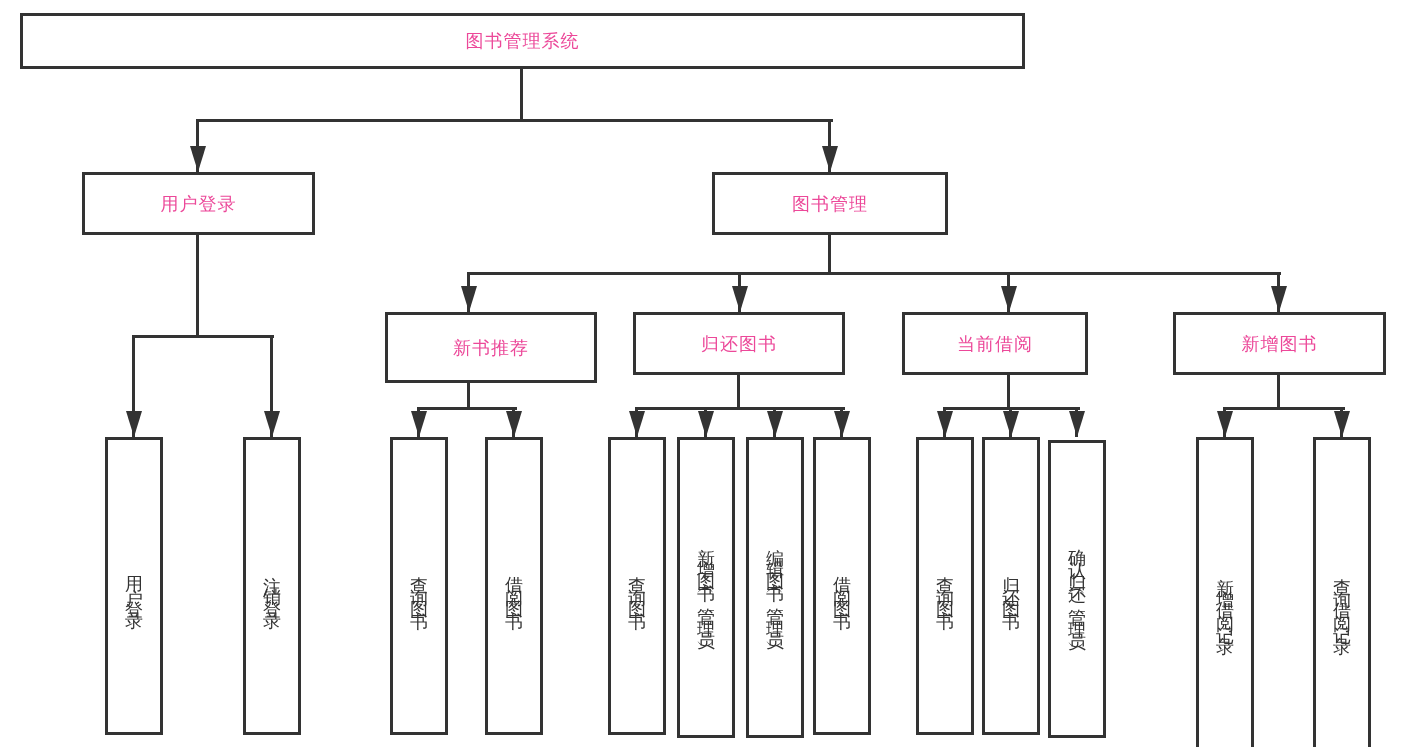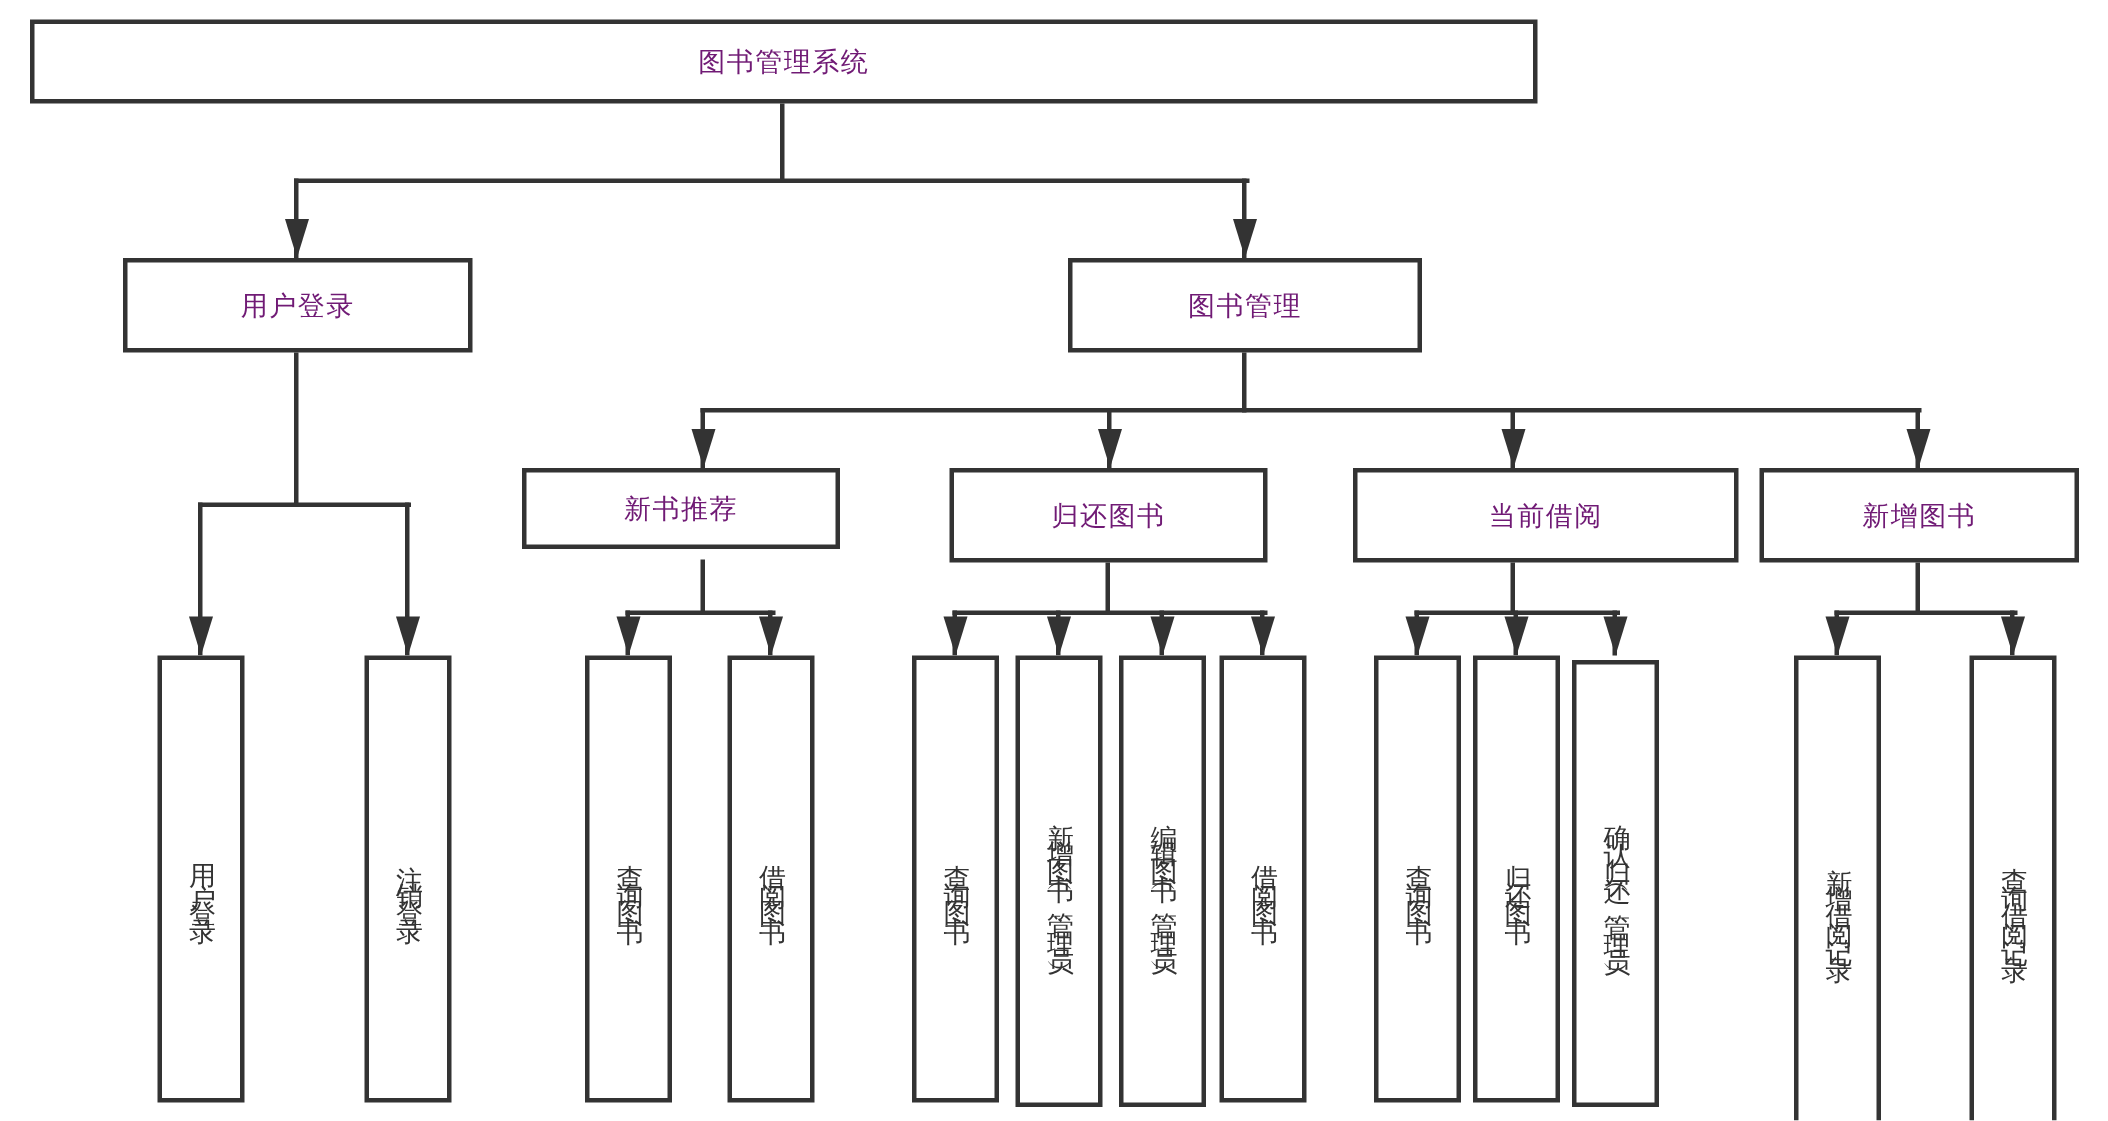--- a/index.html
+++ b/index.html
@@ -14,21 +14,21 @@
   .box{
     position:absolute;
     box-sizing:border-box;
     background:#ffffff;
     border:3px solid #333333;
     display:flex;align-items:center;justify-content:center;
   }
   .hlabel{
     font-size:18px;
     letter-spacing:1px;
-    color:#701a75;
+    color:#ec4899;
     white-space:nowrap;
   }
   .leaf-label{
     writing-mode:vertical-rl;
     text-orientation:mixed;
     font-size:18px;
     letter-spacing:12px;
     color:#333333;
     line-height:1;
   }
@@ -117,27 +117,27 @@
     <span class="hlabel">图书管理系统</span>
   </div>
 
   <div class="box" style="left:82px;top:172px;width:233px;height:63px">
     <span class="hlabel">用户登录</span>
   </div>
   <div class="box" style="left:712px;top:172px;width:236px;height:63px">
     <span class="hlabel">图书管理</span>
   </div>
 
-  <div class="box" style="left:348px;top:312px;width:212px;height:54px">
+  <div class="box" style="left:385px;top:312px;width:212px;height:71px">
     <span class="hlabel">新书推荐</span>
   </div>
   <div class="box" style="left:633px;top:312px;width:212px;height:63px">
     <span class="hlabel">归还图书</span>
   </div>
-  <div class="box" style="left:902px;top:312px;width:257px;height:63px">
+  <div class="box" style="left:902px;top:312px;width:186px;height:63px">
     <span class="hlabel">当前借阅</span>
   </div>
   <div class="box" style="left:1173px;top:312px;width:213px;height:63px">
     <span class="hlabel">新增图书</span>
   </div>
 
   <div class="box" style="left:105px;top:437px;width:58px;height:298px">
     <span class="leaf-label">用户登录</span>
   </div>
   <div class="box" style="left:243px;top:437px;width:58px;height:298px">

